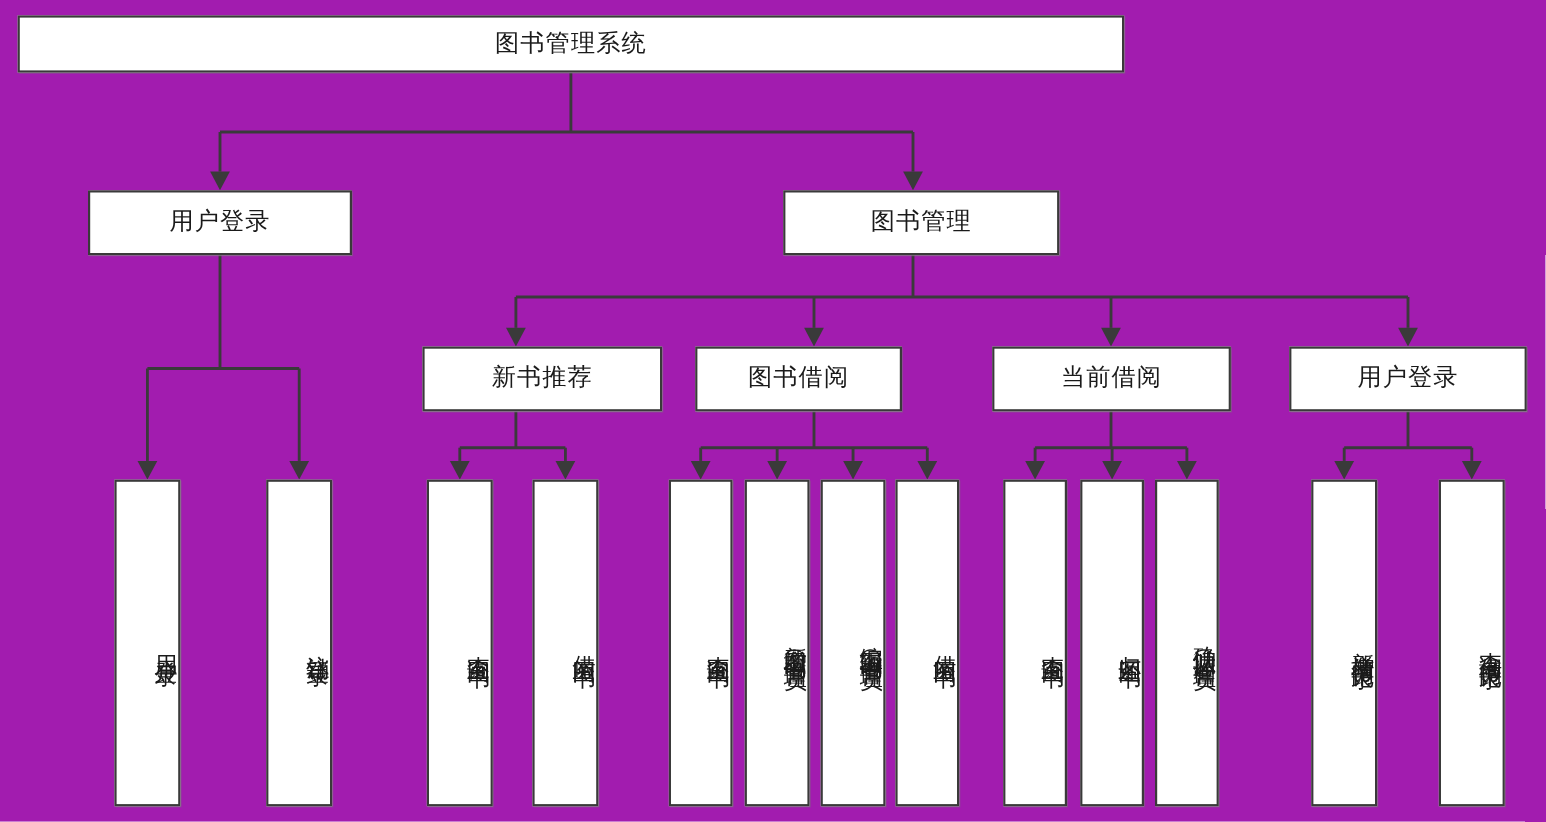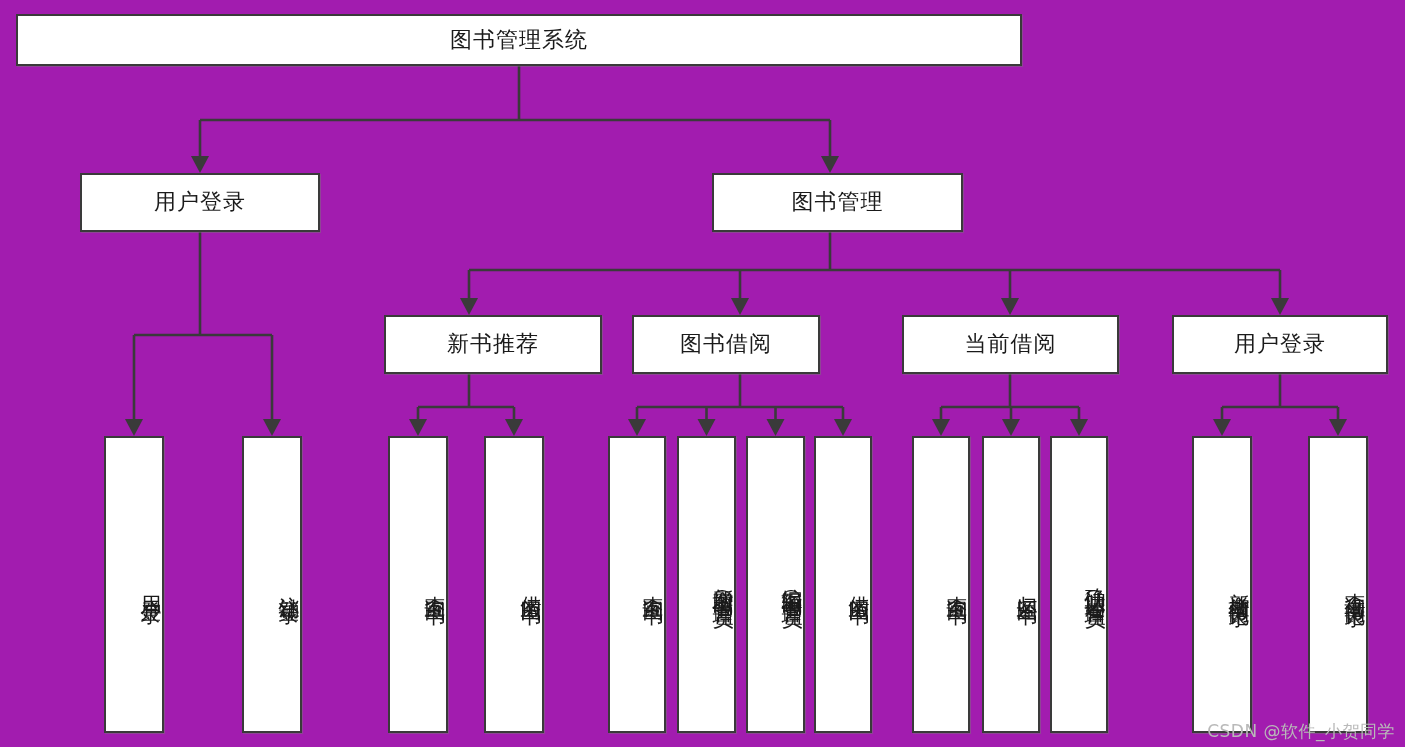--- a/index.html
+++ b/index.html
@@ -187,14 +187,13 @@
         <span class="vlabel">确认归还（管理员）</span>
       </div>
       <div class="node v" style="left: 1192px; top: 436px; width: 60px; height: 297px;">
         <span class="vlabel">新增借阅记录</span>
       </div>
       <div class="node v" style="left: 1308px; top: 436px; width: 60px; height: 297px;">
         <span class="vlabel">查询借阅记录</span>
       </div>
     </div>
 
-  <div class="watermark">CSDN @软件_小贺同学</div>
 </div>
 
 </body></html>

